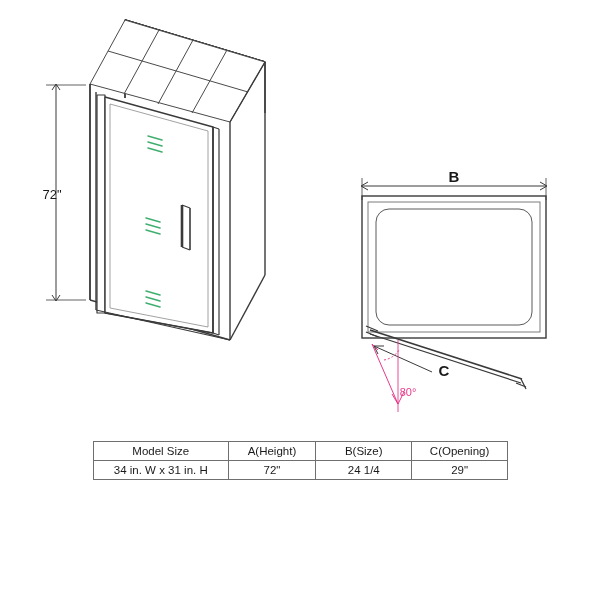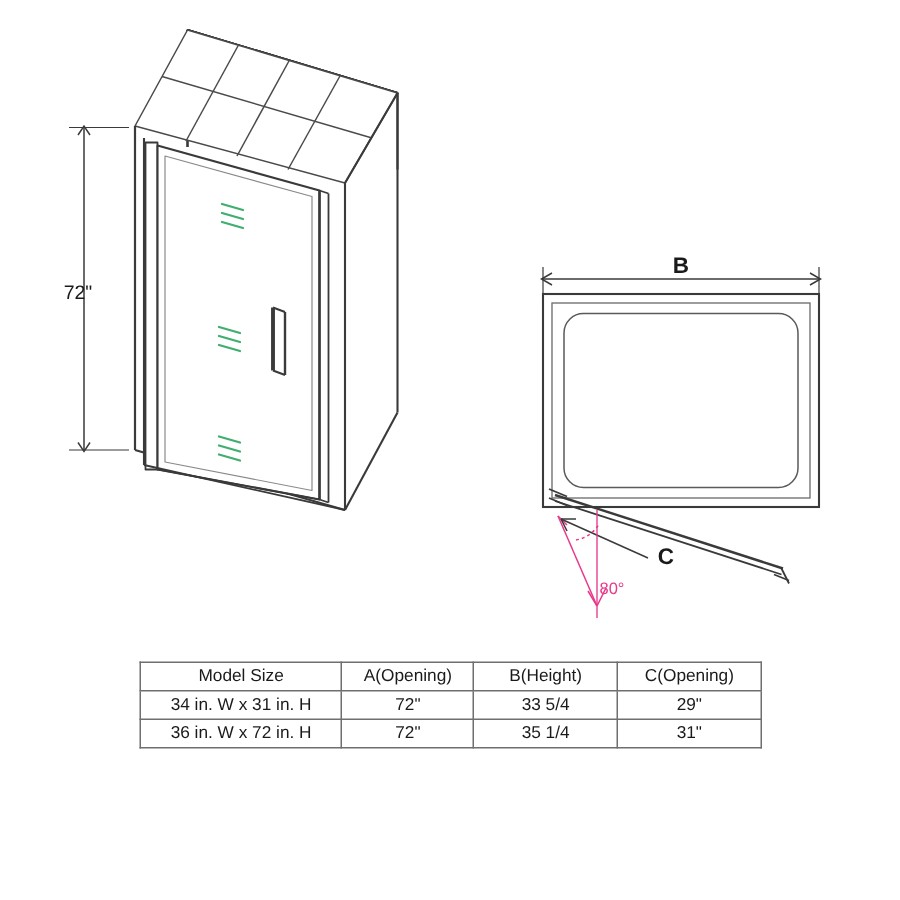--- a/index.html
+++ b/index.html
@@ -197,32 +197,26 @@
 <table id="spec-table">
   <colgroup>
       <col class="c0">
       <col class="c1">
       <col class="c2">
       <col class="c3">
     </colgroup>
   <thead>
     <tr>
       <th>Model Size</th>
-      <th>A(Opening)</th>
-      <th>B(Height)</th>
+      <th>A(Height)</th>
+      <th>B(Size)</th>
       <th>C(Opening)</th>
     </tr>
   </thead>
   <tbody>
     <tr>
       <td>34 in. W x 31 in. H</td>
       <td>72"</td>
-      <td>33 5/4</td>
+      <td>24 1/4</td>
       <td>29"</td>
-    </tr>
-    <tr>
-      <td>36 in. W x 72 in. H</td>
-      <td>72"</td>
-      <td>35 1/4</td>
-      <td>31"</td>
     </tr>
   </tbody>
 </table>
 
 </body></html>

